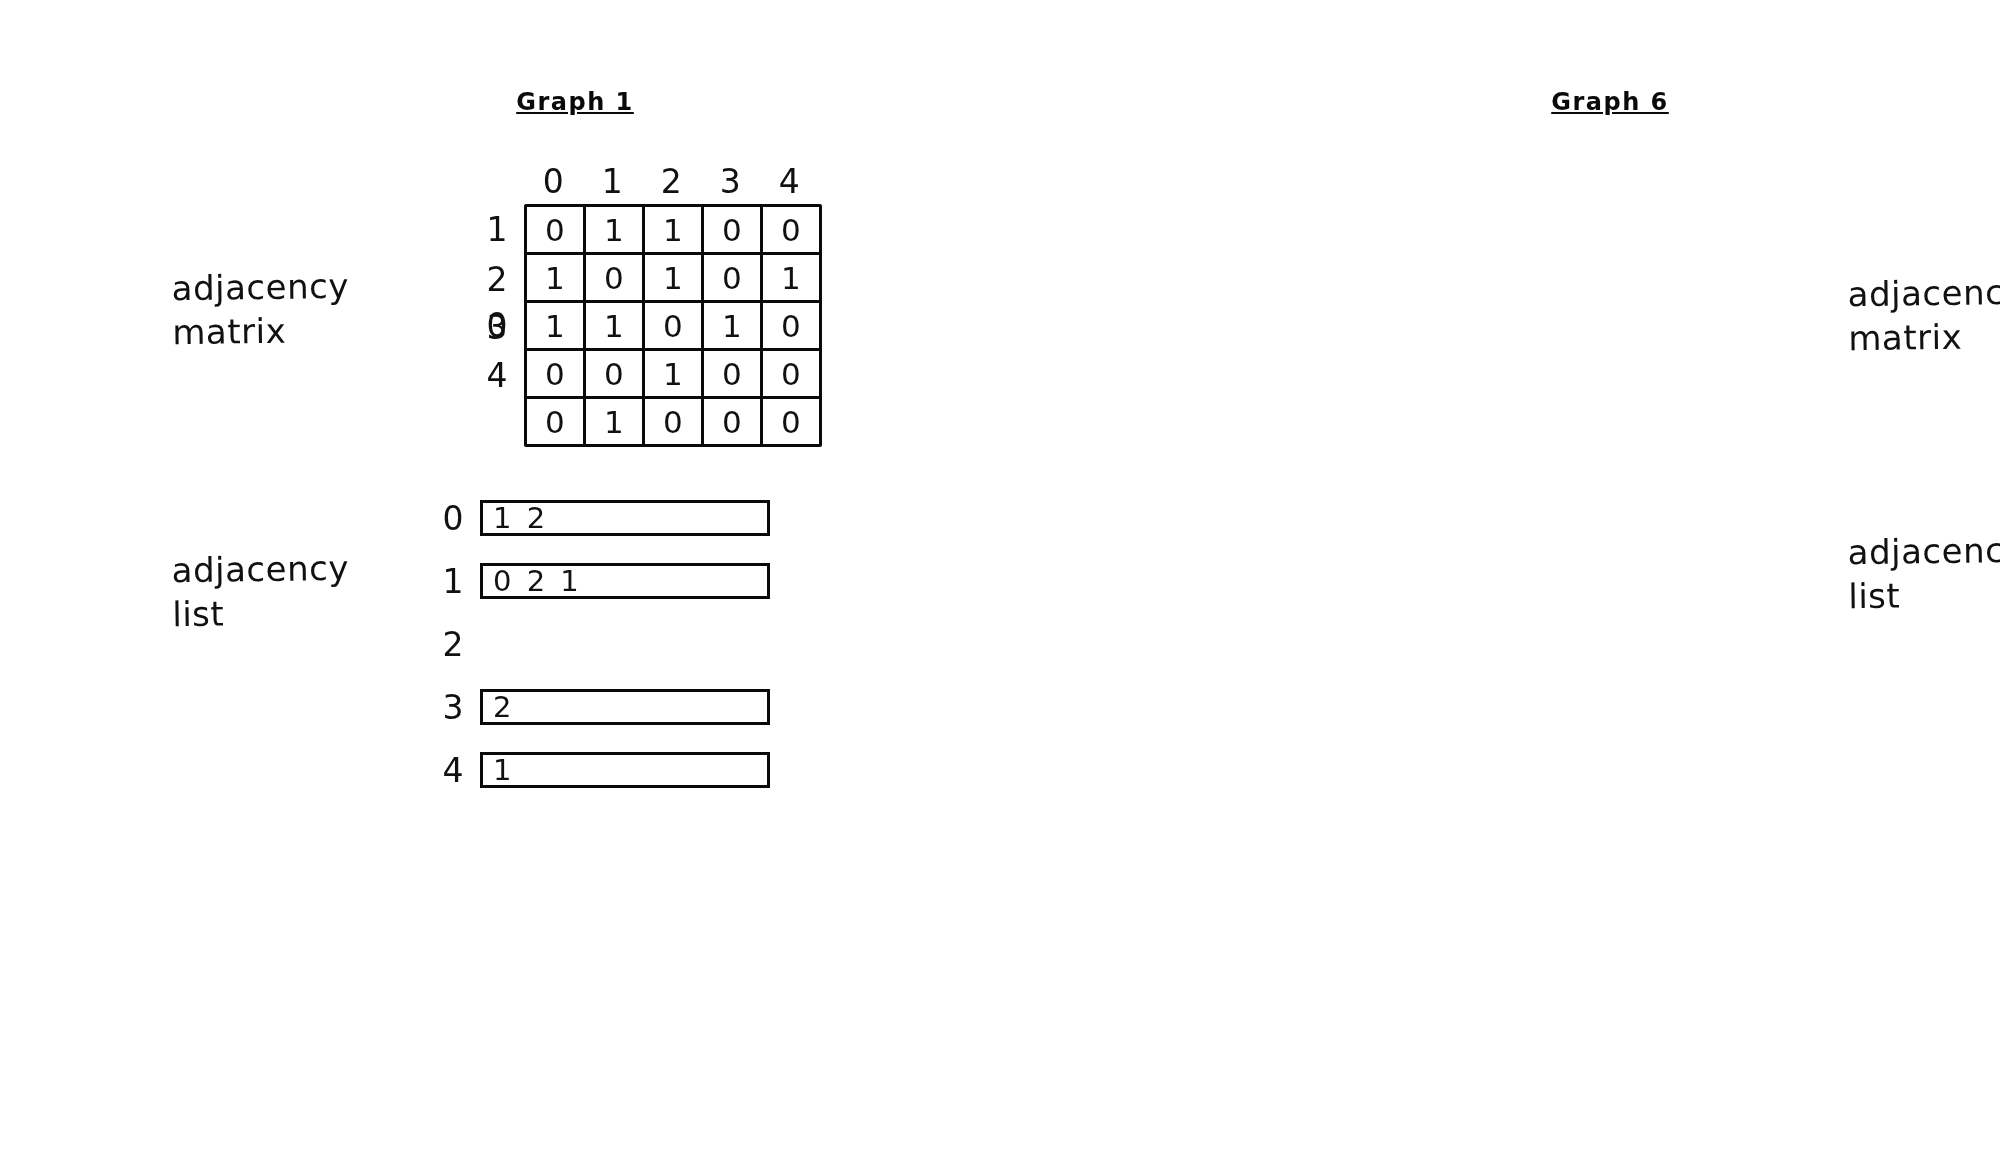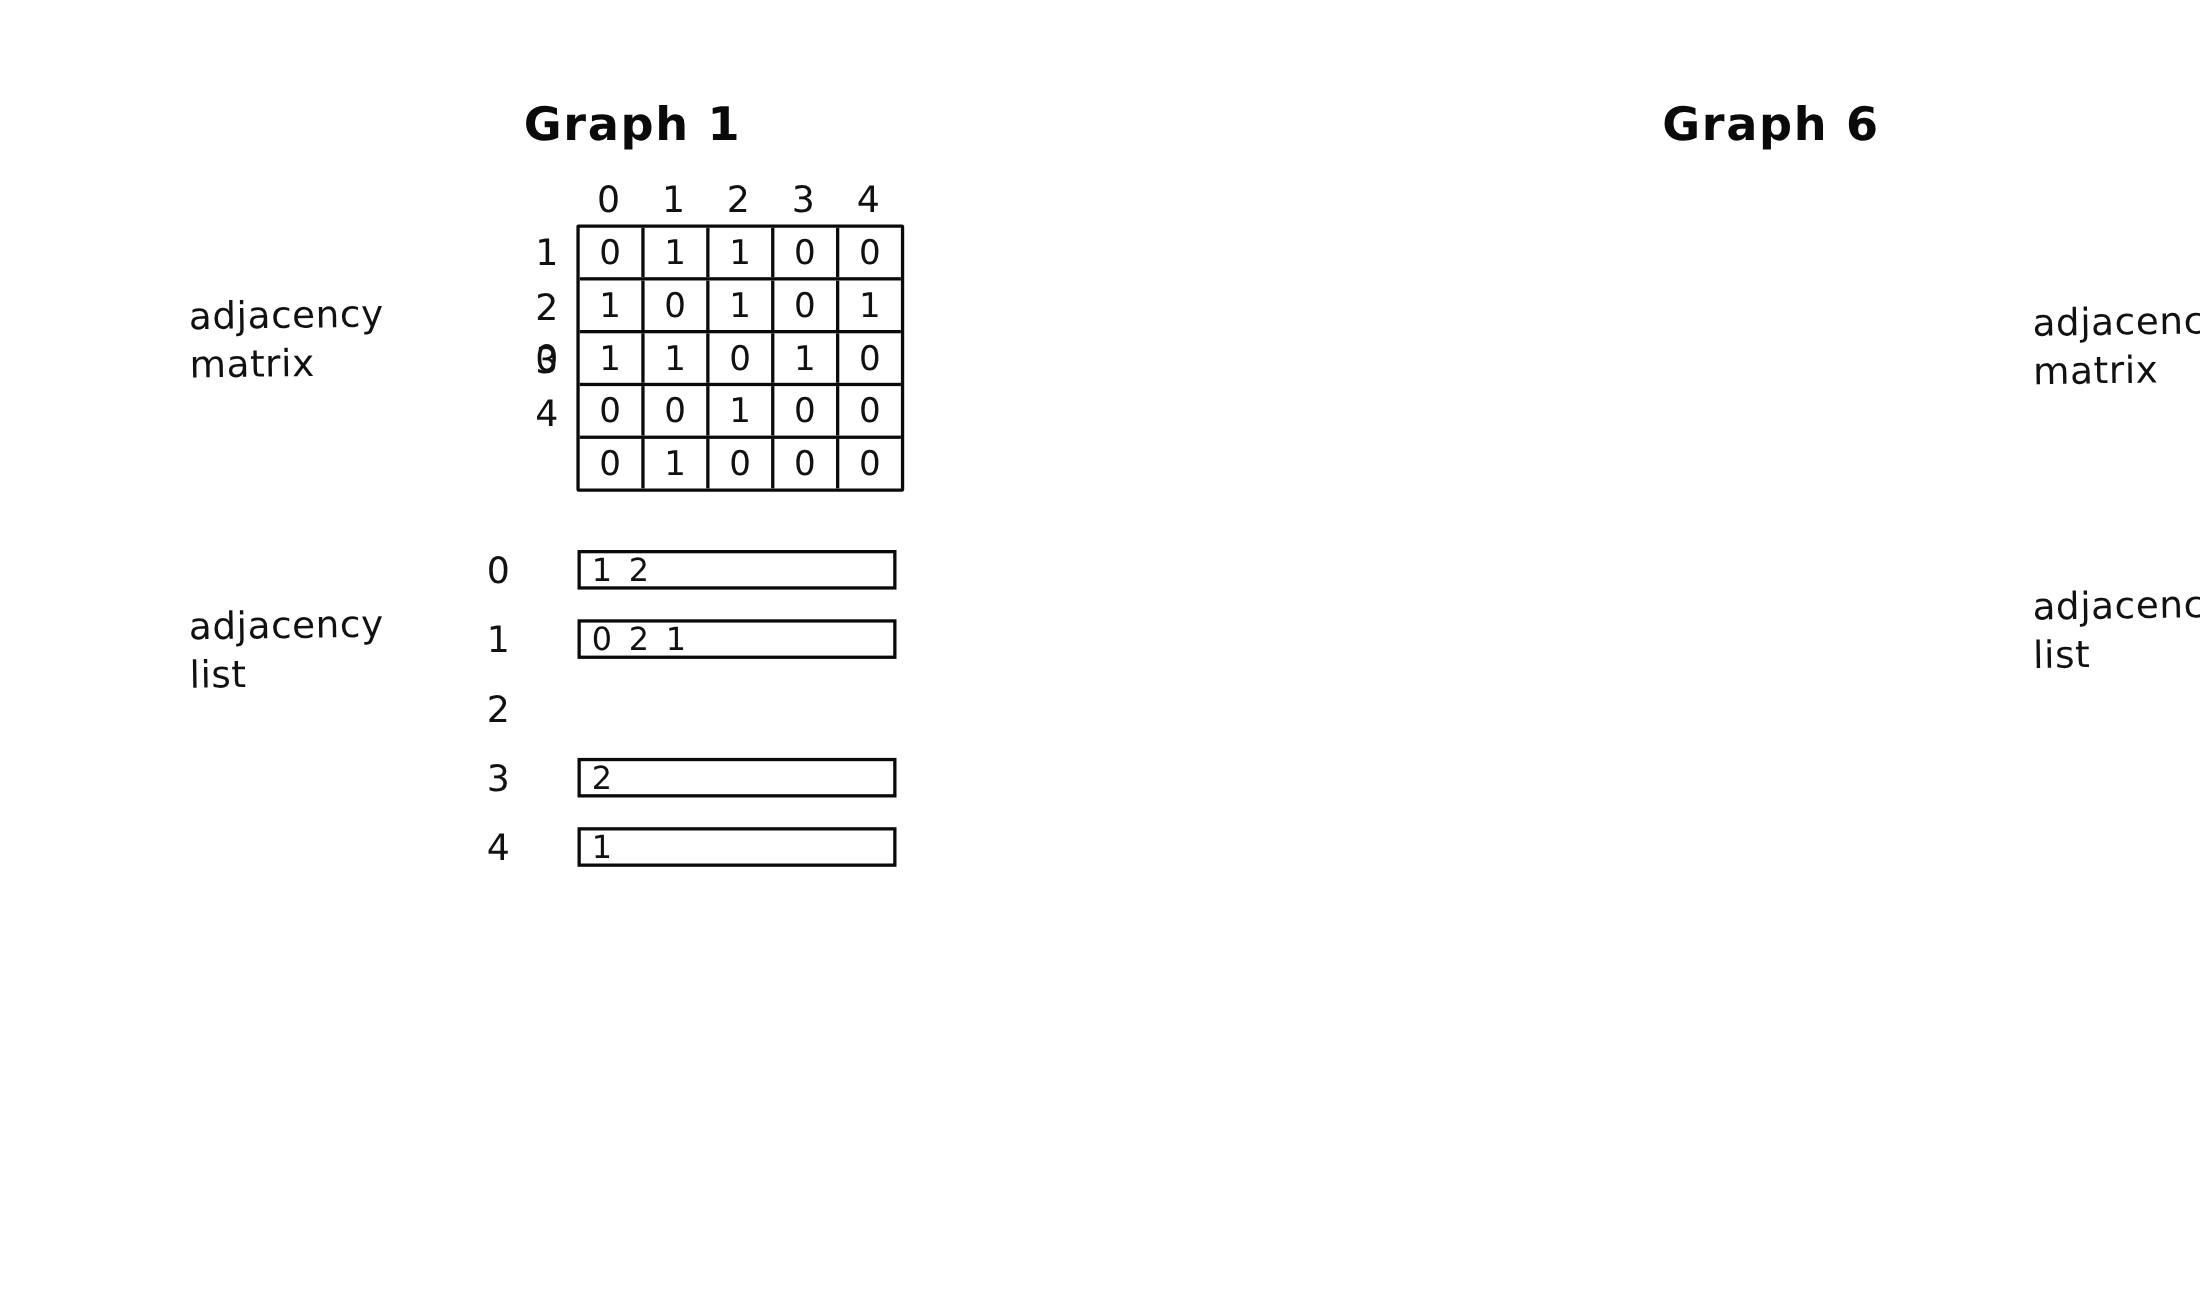--- a/index.html
+++ b/index.html
@@ -39,24 +39,25 @@
   }
   #panel-graph-1 { left: 0; }
   #panel-graph-2 { left: 1000px; }
 
   .panel-title {
     position: absolute;
     top: 88px;
     left: 0;
     width: 1000px;
     text-align: center;
-    font-size: 42px;
+    font-size: 24px;
     font-weight: 700;
     letter-spacing: 1.5px;
     color: #0a0a0a;
+    text-decoration: underline;
   }
   #panel-graph-1 .panel-title { padding-left: 150px; box-sizing: border-box; }
   #panel-graph-2 .panel-title { padding-left: 220px; box-sizing: border-box; }
 
   
   .side-caption {
     position: absolute;
     font-size: 34px;
     line-height: 1.28;
     color: #111111;
@@ -143,21 +144,20 @@
     width: 290px;
     height: 36px;
     border: 3.5px solid #0a0a0a;
     display: flex;
     align-items: center;
     padding-left: 10px;
     box-sizing: border-box;
     font-size: 29px;
     letter-spacing: 3px;
     color: #111111;
-    margin-left: 45px;
   }
 </style>
 </head>
 <body>
 
 <div id="canvas">
 
   <div class="panel" id="panel-graph-1">
 
     <div class="panel-title hand">Graph 1</div>

